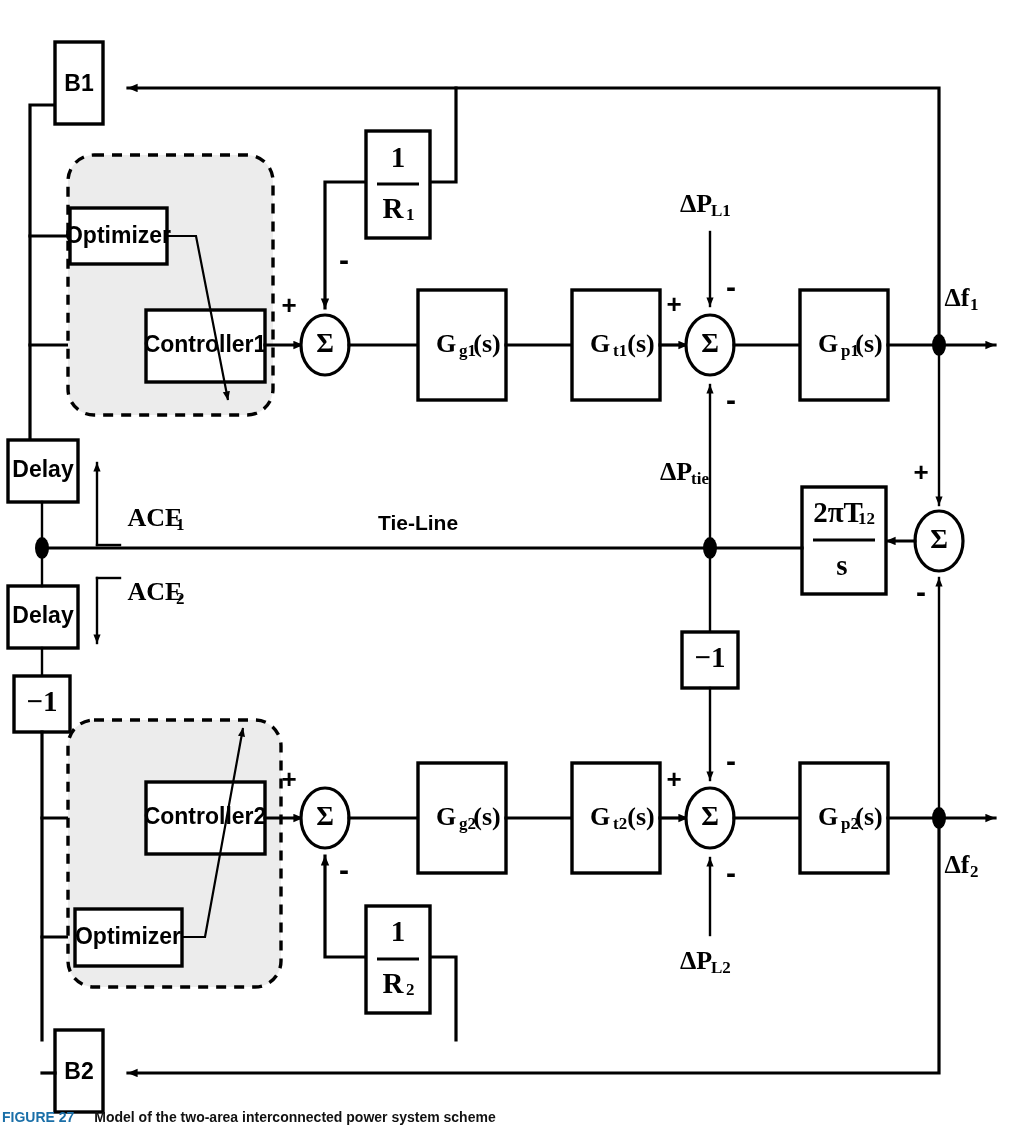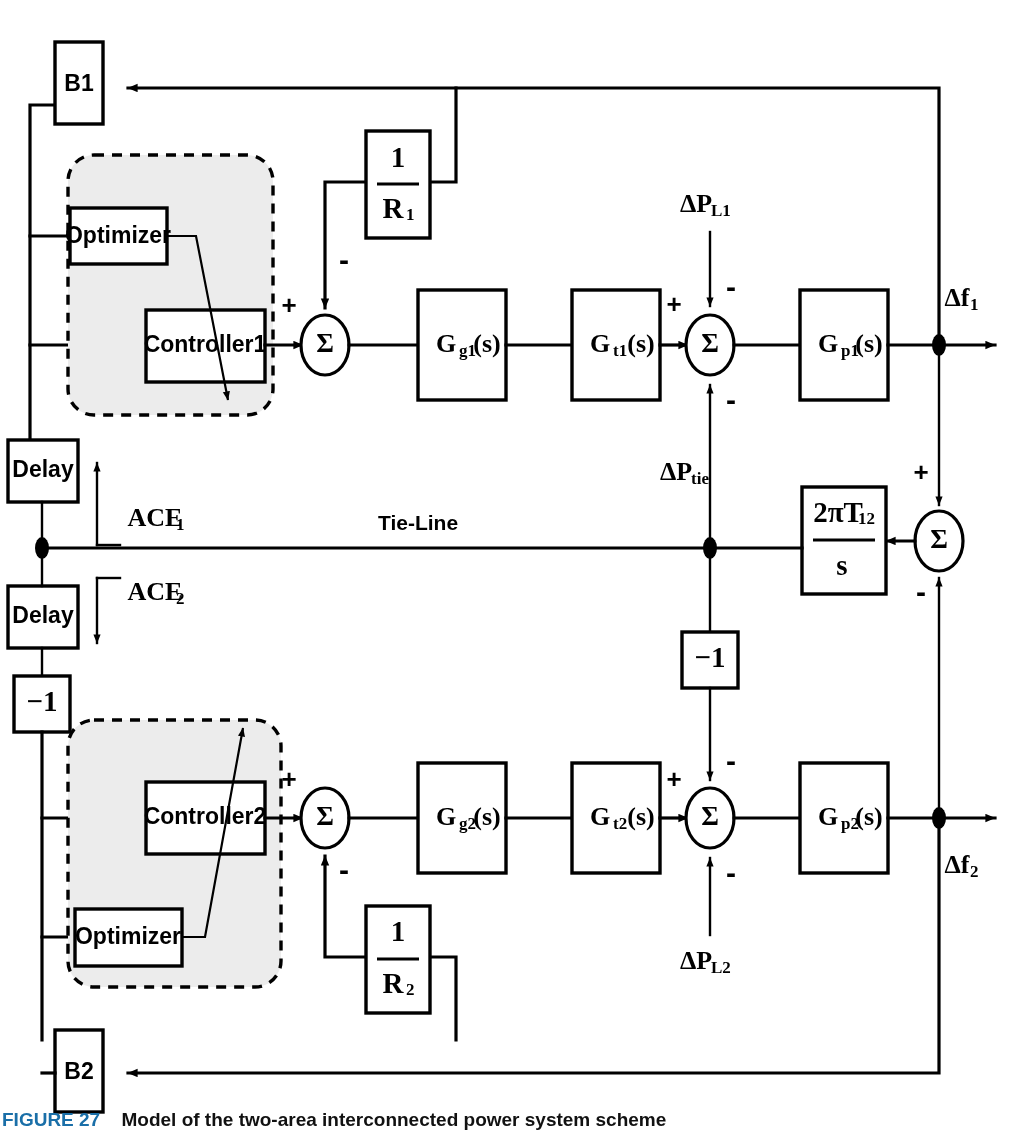--- a/index.html
+++ b/index.html
@@ -126,21 +126,21 @@
     dominant-baseline: middle;
   }
   .caption {
     position: absolute;
     left: 0;
     bottom: 0;
     width: 1030px;
     height: 30px;
     font-family: "Liberation Sans", sans-serif;
     font-weight: bold;
-    font-size: 19px;
+    font-size: 14px;
     white-space: nowrap;
     overflow: hidden;
   }
   .caption .fignum {
     color: #1a6fa8;
     margin-left: 2px;
   }
   .caption .captext {
     color: #111111;
     margin-left: 16px;

